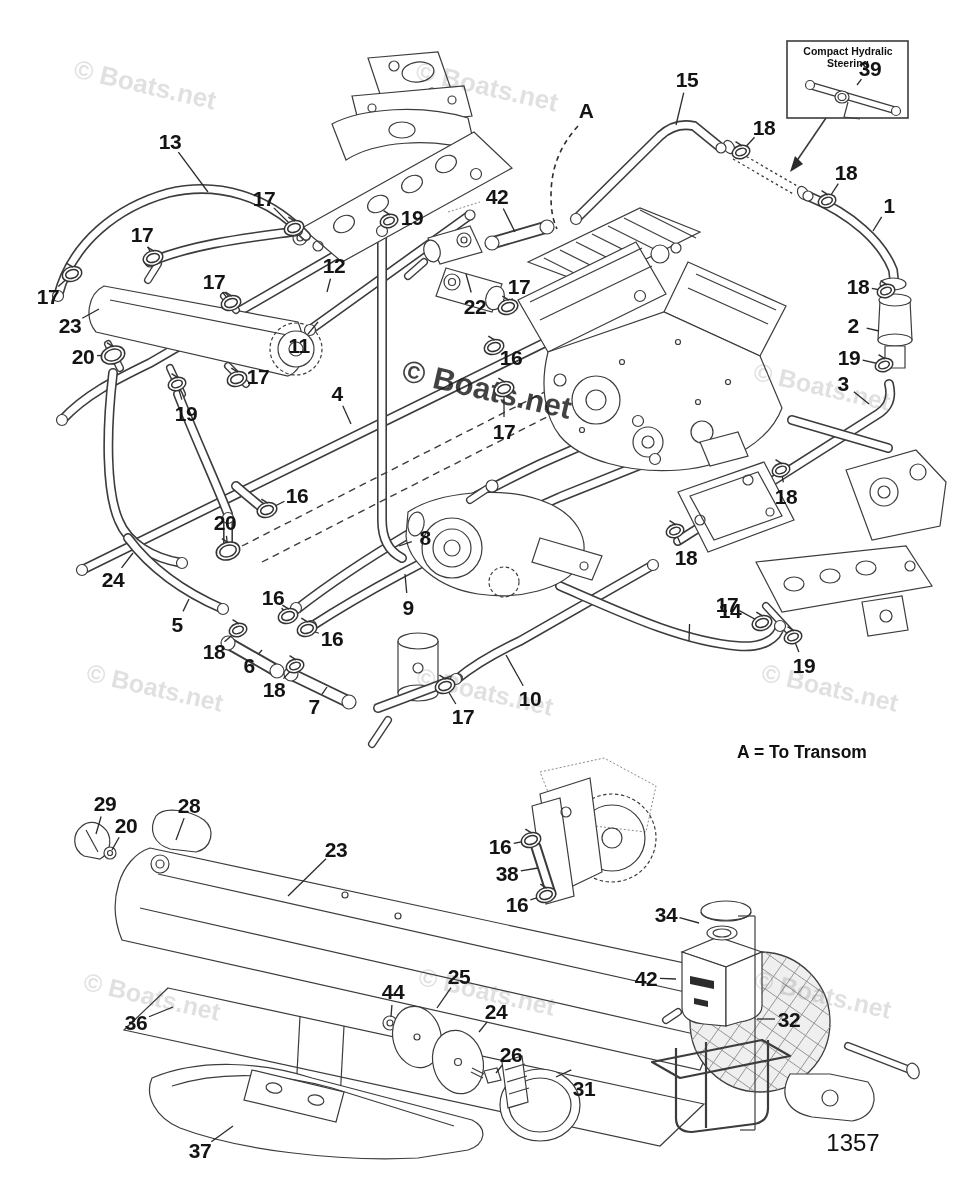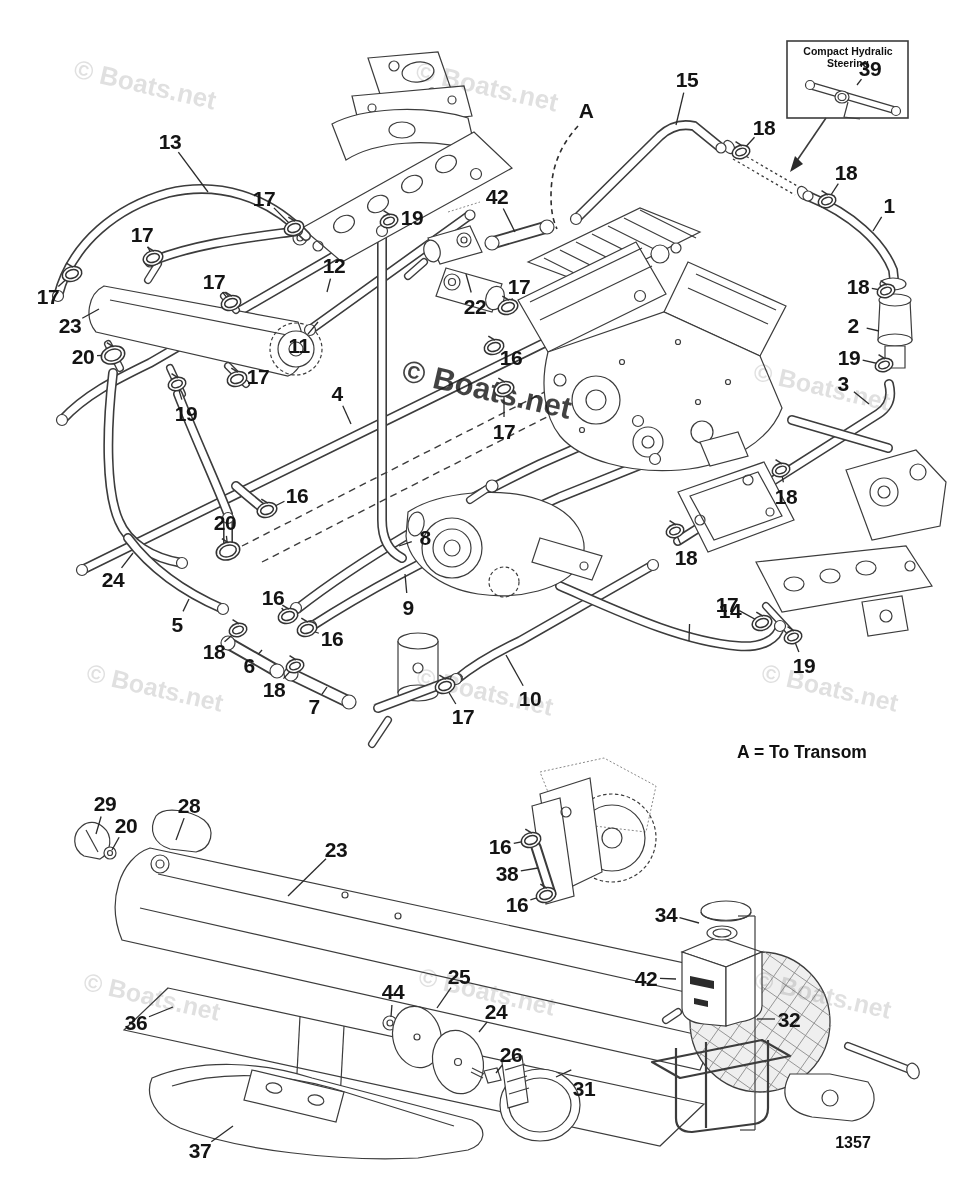--- a/index.html
+++ b/index.html
@@ -35,21 +35,21 @@
   .callout{position:absolute;transform:translate(-50%,-50%);font-weight:bold;font-size:21px;
            color:#141414;line-height:1;letter-spacing:-.5px;white-space:nowrap}
   .wm{position:absolute;transform:translate(-50%,-50%) rotate(13deg);font-weight:bold;
       color:rgba(60,60,60,.16);white-space:nowrap}
   .wm.dark{color:rgba(25,25,25,.82)}
   .inset-title{position:absolute;left:789px;top:45px;width:118px;text-align:center;
                font-size:10.5px;font-weight:bold;color:#111;line-height:1.15}
   .note-a{position:absolute;left:802px;top:752px;transform:translate(-50%,-50%);
           font-weight:bold;font-size:17.5px;color:#111;white-space:nowrap}
   .dwg-no{position:absolute;left:853px;top:1143px;transform:translate(-50%,-50%);
-          font-weight:bold;font-size:16px;color:#111}
+          font-weight:normal;font-size:24px;color:#111}
 </style>
 </head>
 <body>
 
 <div class="stage">
 
   <svg class="art" viewBox="0 0 954 1200">
 
     <g>
       <path class="ho" d="M82,570 L640,296"></path>

